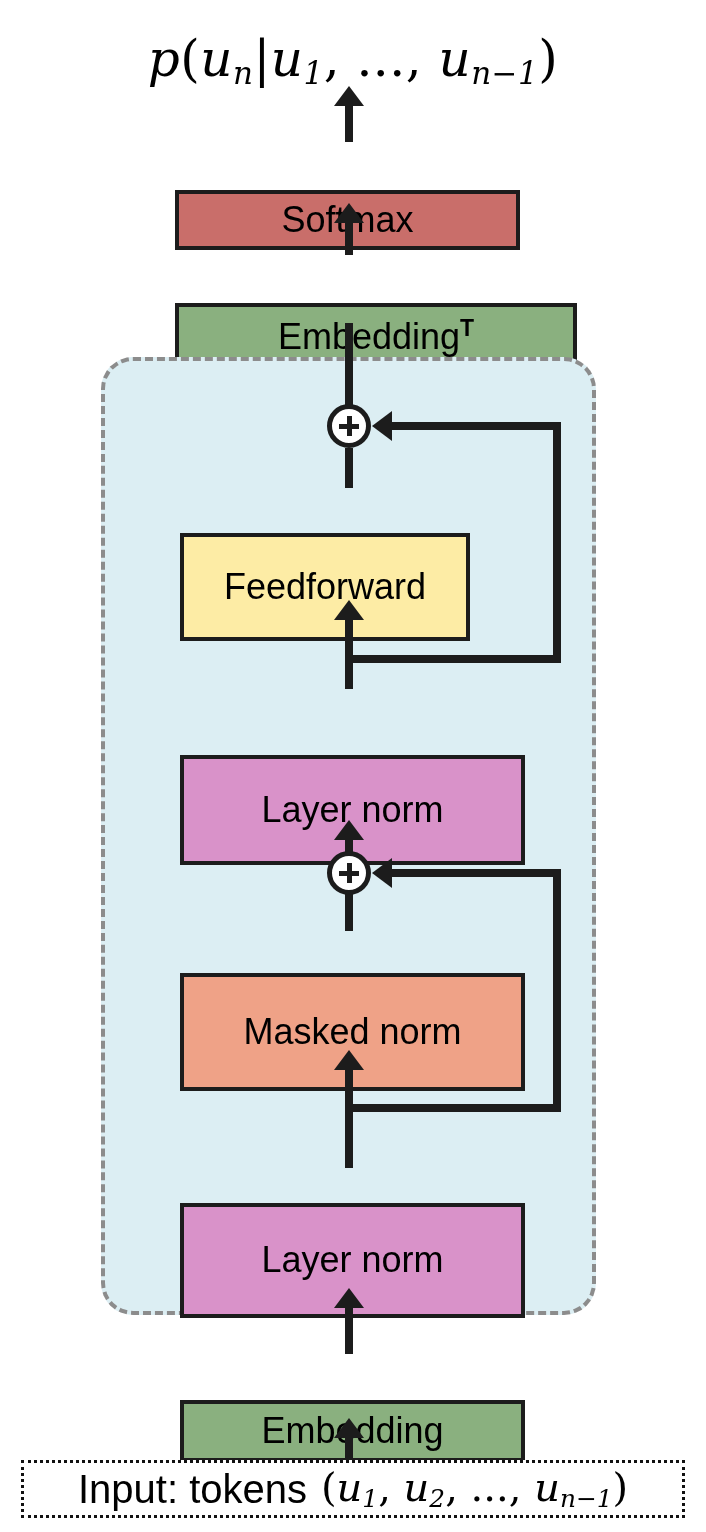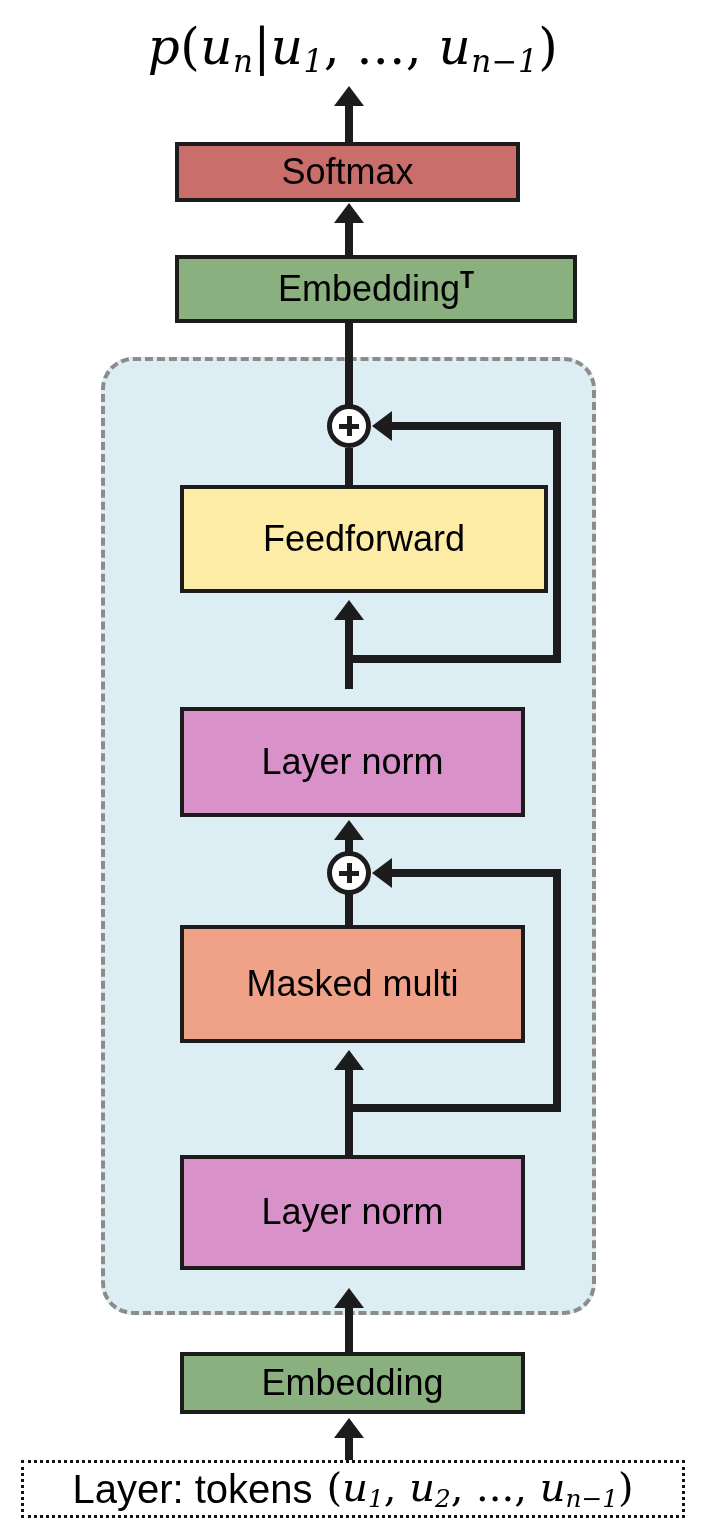--- a/index.html
+++ b/index.html
@@ -10,39 +10,39 @@
   }
   #stage{position:absolute;left:0;top:0;width:706px;height:1532px;}
 
   
   .math{font-family:"DejaVu Serif", serif;font-style:italic;}
   .math .op{font-style:normal;}
   .math sub{font-size:0.62em;font-style:italic;vertical-align:-0.26em;}
 
   
   #out-formula{
-    position:absolute;left:0;top:22px;width:706px;
+    position:absolute;left:0;top:34px;width:706px;
     text-align:center;font-size:50px;line-height:1;color:#000;
     letter-spacing:.5px;
   }
 
   
   .block{
     position:absolute;box-sizing:border-box;
     border:4px solid #1c1c1c;
     display:flex;align-items:center;justify-content:center;
-    color:#000;text-align:right;
+    color:#000;text-align:right;margin-top:48px;
   }
   .block .lbl{display:block;line-height:1.08;}
 
   #softmax{left:175px;top:142px;width:345px;height:60px;background:#c96e6a;font-size:36px;}
   #embed-t{left:175px;top:255px;width:402px;height:68px;background:#8ab07f;font-size:36px;}
   #embed-t .sup{font-size:23px;font-weight:bold;vertical-align:super;line-height:0;}
 
-  #feedforward{left:180px;top:485px;width:368px;height:108px;background:#fdeca5;font-size:36px;}
+  #feedforward{left:180px;top:485px;width:290px;height:108px;background:#fdeca5;font-size:36px;}
   #ln-top{left:180px;top:707px;width:345px;height:110px;background:#d992c9;font-size:36px;}
   #attention{left:180px;top:925px;width:345px;height:118px;background:#efa287;font-size:36px;}
   #ln-bottom{left:180px;top:1155px;width:345px;height:115px;background:#d992c9;font-size:36px;}
   #embedding{left:180px;top:1352px;width:345px;height:62px;background:#8ab07f;font-size:36px;}
 
   
   #decoder-block{
     position:absolute;left:101px;top:357px;width:495px;height:958px;
     box-sizing:border-box;
     background:#dceef3;
@@ -147,21 +147,21 @@
 
   <div class="vline" style="left:345px;top:895px;height:32px;"></div>
 
   <div class="hline" style="left:345px;top:1104px;width:216px;"></div>
   <div class="vline" style="left:553px;top:873px;height:235px;"></div>
   <div class="hline" style="left:392px;top:869px;width:169px;"></div>
   <div class="arrow-left" style="left:372px;top:858px;"></div>
 
   <div class="block" id="attention">
     <span class="lbl">
-      <span>Masked multi</span><br>
+      <span>Masked norm</span><br>
     </span>
   </div>
 
   <div class="vline" style="left:345px;top:1085px;height:83px;"></div>
   <div class="arrow-up" style="left:334px;top:1050px;"></div>
   <div class="vline" style="left:345px;top:1068px;height:20px;"></div>
 
   <div class="block" id="ln-bottom">
     <span class="lbl">Layer norm</span>
   </div>
@@ -171,17 +171,17 @@
   <div class="vline" style="left:345px;top:1305px;height:10px;"></div>
 
   <div class="block" id="embedding">
     <span class="lbl">Embedding</span>
   </div>
 
   <div class="vline" style="left:345px;top:1437px;height:33px;"></div>
   <div class="arrow-up" style="left:334px;top:1418px;"></div>
 
   <div id="input-box">
-    <span class="plain">Layer:  tokens</span>
+    <span class="plain">Input:  tokens</span>
     <span class="math"><span class="op">(</span><span>u</span><sub>1</sub><span class="op">, </span><span>u</span><sub>2</sub><span class="op">, ..., </span><span>u</span><sub>n−1</sub><span class="op">)</span></span>
   </div>
 
 </div>
 
 </body></html>

